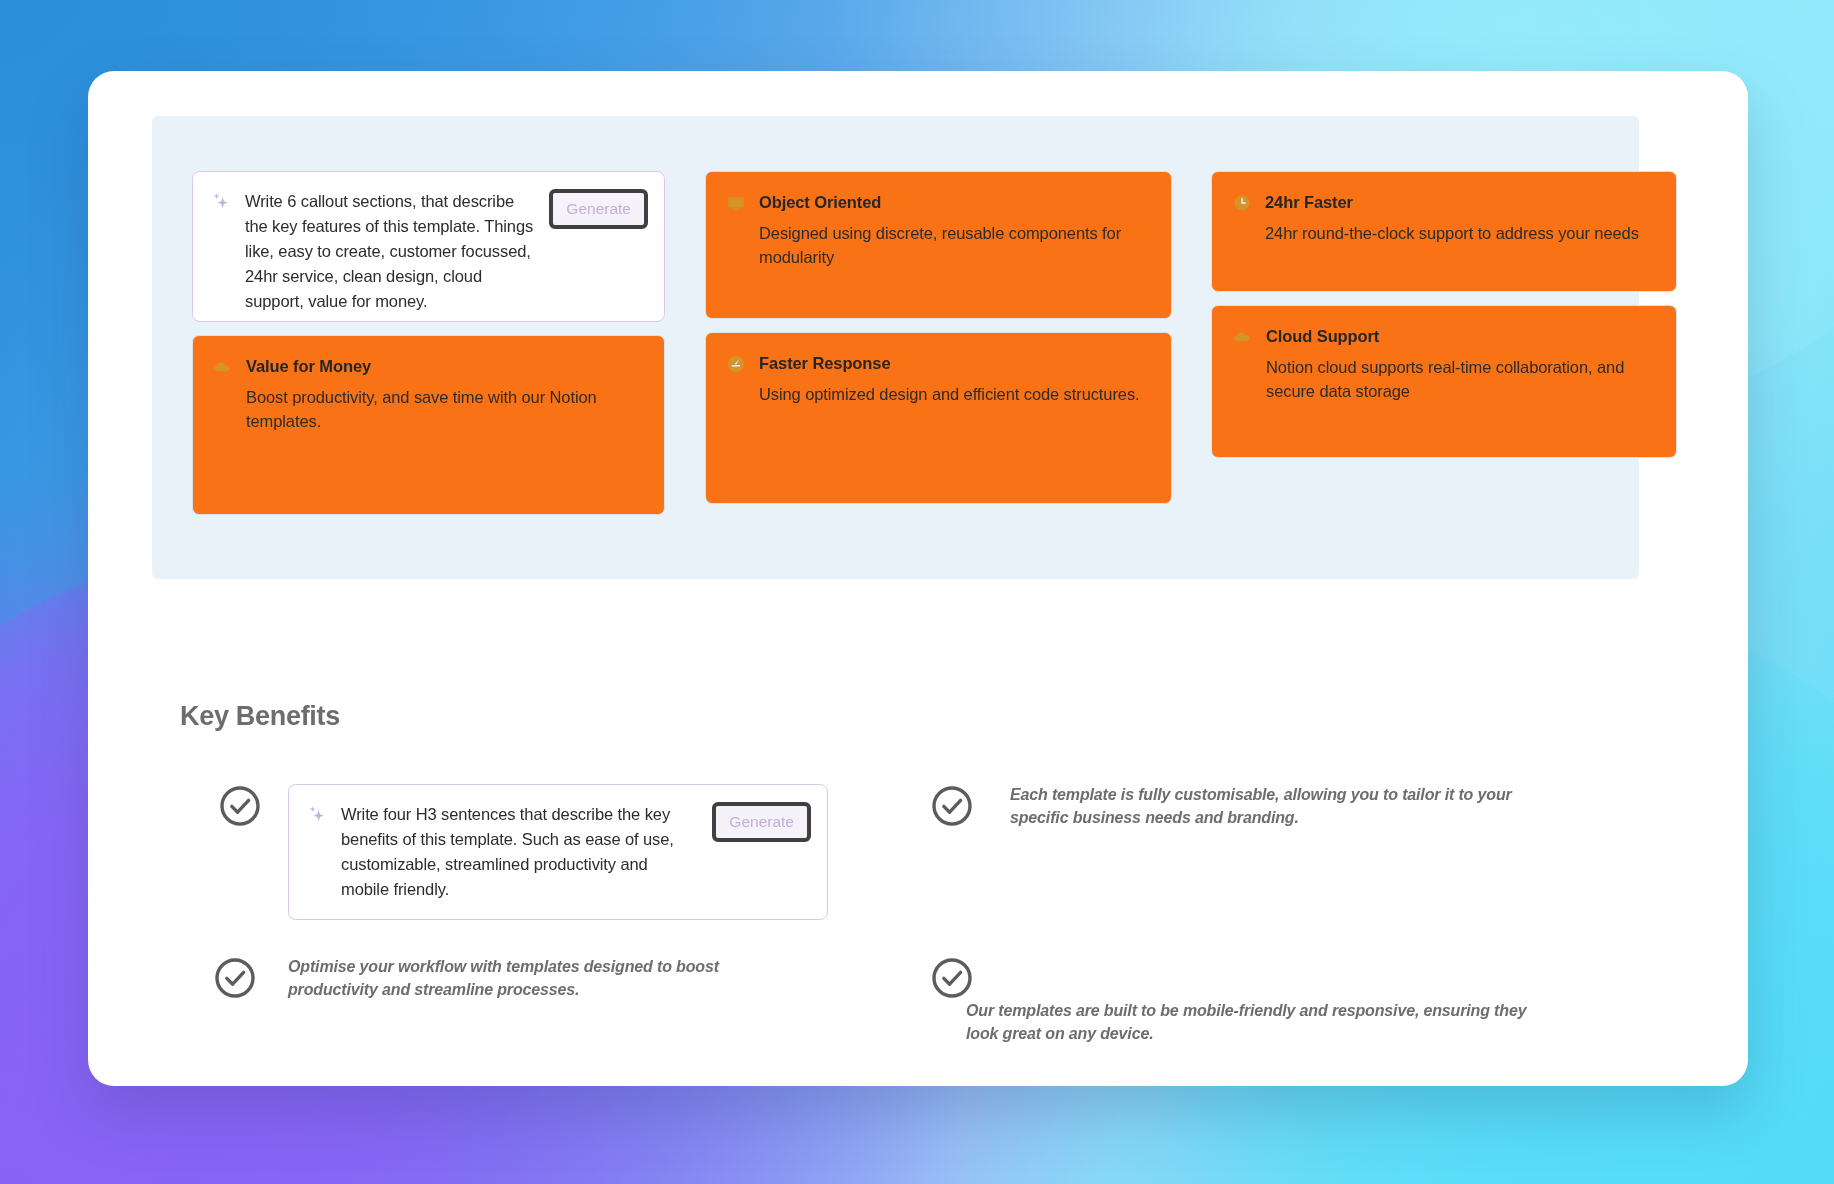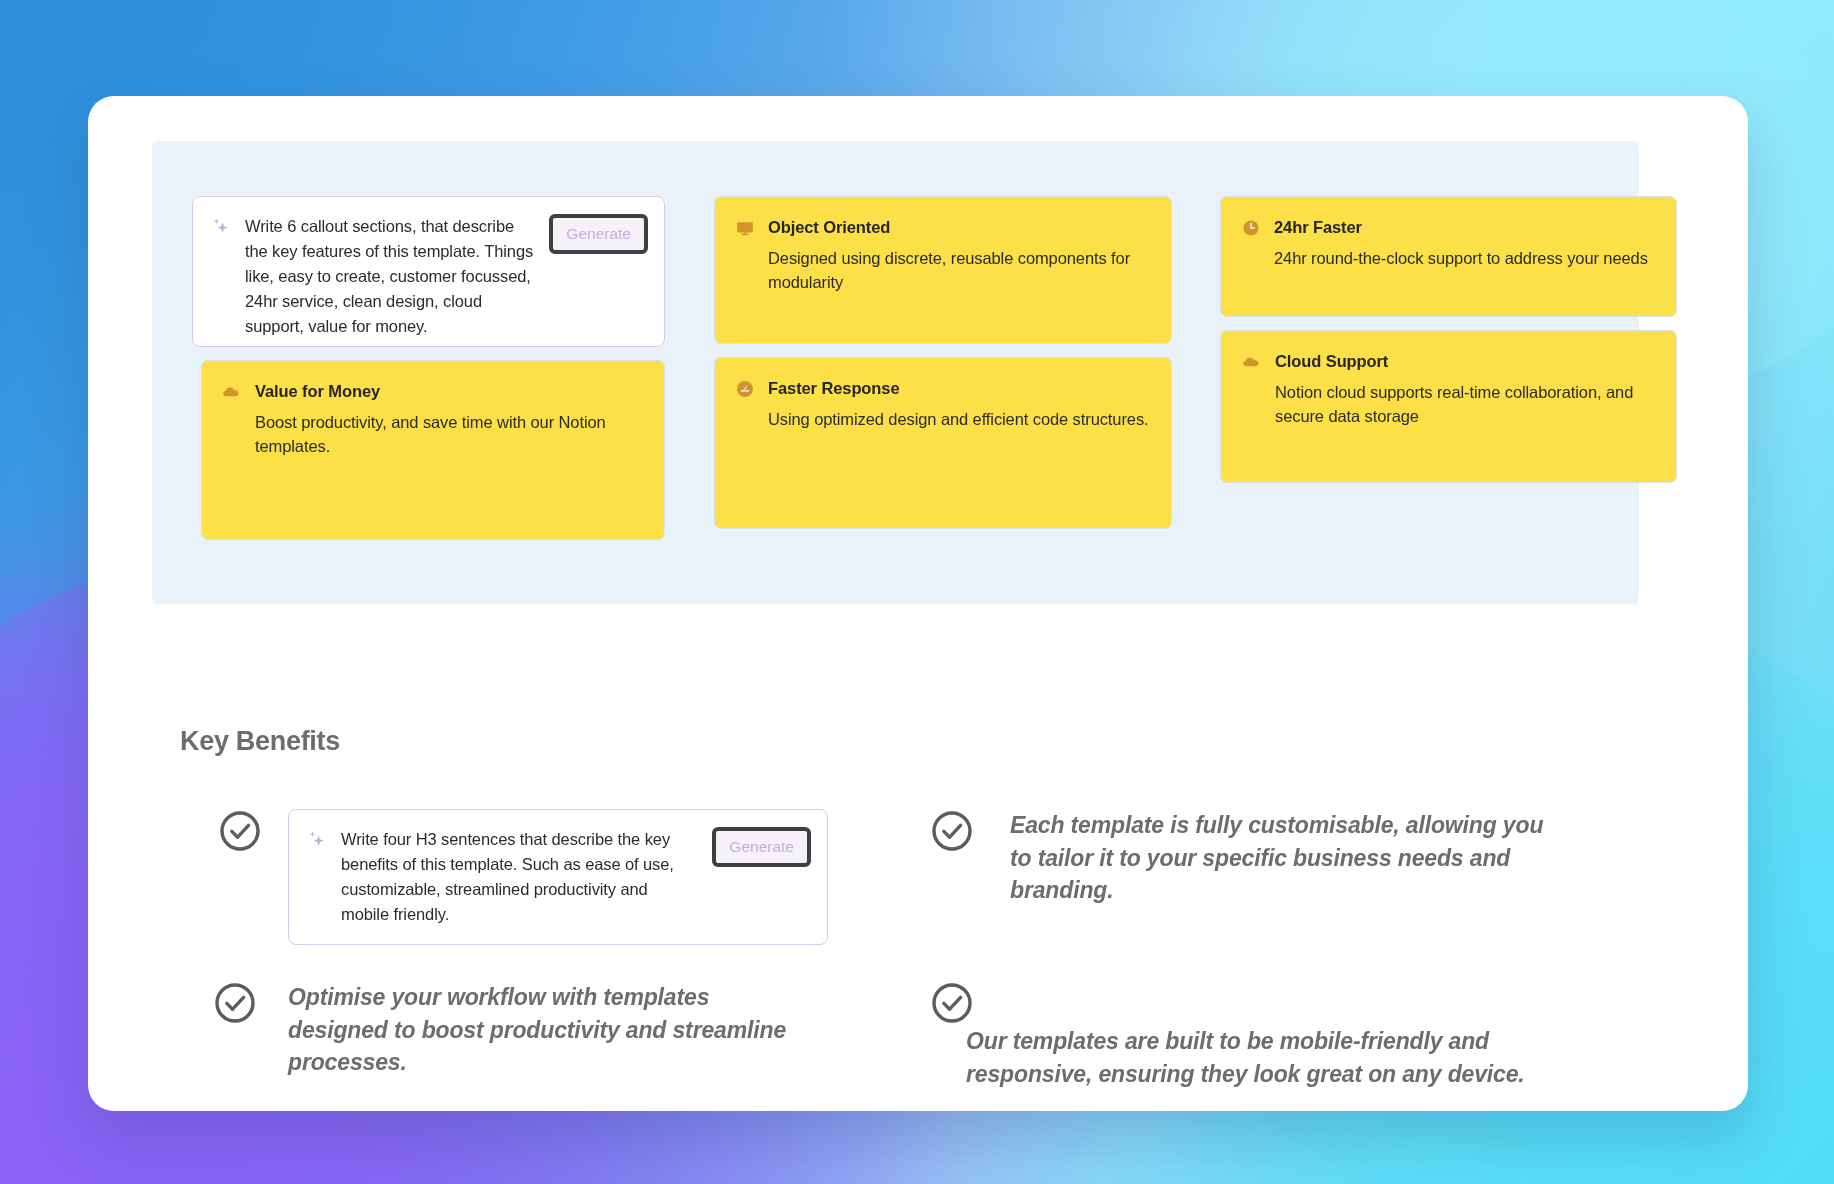--- a/index.html
+++ b/index.html
@@ -47,21 +47,21 @@
     right: -120px; top: -220px;
     width: 820px; height: 640px;
     border-radius: 50%;
     background: radial-gradient(circle at 50% 60%, rgba(150,238,252,.9) 0%, rgba(150,238,252,.4) 50%, rgba(150,238,252,0) 75%);
   }
 
   
   #page-card {
     position: absolute;
     left: 88px;
-    top: 96px;
+    top: 71px;
     width: 1660px;
     height: 1015px;
     background: #ffffff;
     border-radius: 26px;
     box-shadow: 0 26px 60px rgba(30,60,110,.22);
     overflow: hidden;
   }
 
   
   #callouts-panel {
@@ -76,25 +76,24 @@
 
   .callout-col {
     position: absolute;
     top: 55px;
   }
   #col-left   { left: 40px;  width: 473px; }
   #col-mid    { left: 553px; width: 467px; }
   #col-right  { left: 1059px; width: 466px; }
 
   .card {
-    background: #fde047;
+    background: #f97316;
     border: 1px solid #d9e2e8;
     border-radius: 7px;
     padding: 20px 22px 20px 20px;
-    margin-left: 9px;
   }
 
   .card-head {
     display: flex;
     align-items: flex-start;
     gap: 13px;
   }
   .card-icon {
     width: 20px;
     height: 20px;
@@ -185,21 +184,21 @@
     align-items: flex-start;
     gap: 0;
   }
   .check-icon {
     width: 44px; height: 44px;
     flex: 0 0 44px;
   }
   .check-icon svg { display: block; width: 44px; height: 44px; }
 
   .benefit-text {
-    font-size: 23px;
+    font-size: 16px;
     font-weight: bold;
     font-style: italic;
     color: #6d6d6d;
     line-height: 1.42;
     letter-spacing: -.15px;
   }
 
   #benefit-1 { position: absolute; left: 38px;  top: 0;    width: 640px; }
   #benefit-2 { position: absolute; left: 750px; top: 0;    width: 640px; }
   #benefit-3 { position: absolute; left: 33px;  top: 172px; width: 640px; }

